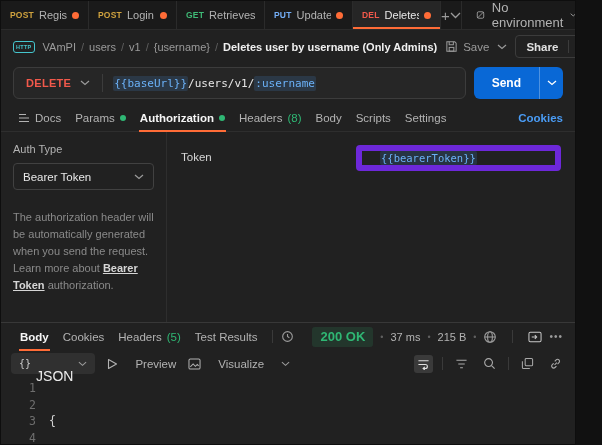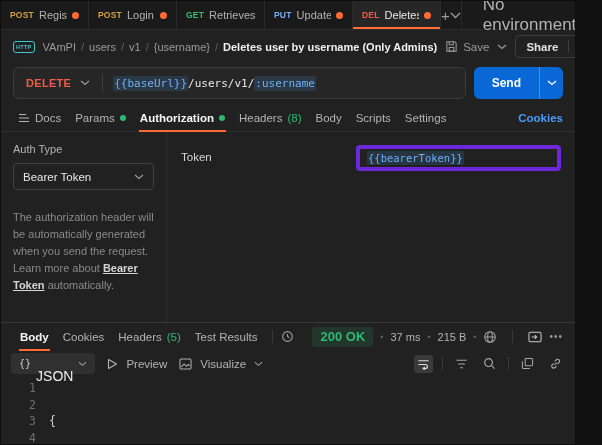--- a/index.html
+++ b/index.html
@@ -19,21 +19,21 @@
   .tab .method { font-size:8.5px; font-weight:bold; letter-spacing:.2px; flex:none; }
   .tab .tab-label { white-space:nowrap; overflow:hidden; max-width:62px; }
   .tab .dot { width:7px; height:7px; border-radius:50%; background:var(--accent_orange); flex:none; }
   .tab.active { background:#262626; color:#e8e8e8; }
   .tab.active::after { content:""; position:absolute; left:0; right:0; bottom:0; height:2px; background:var(--accent_orange); }
   .m-post { color:var(--method_post); } .m-get { color:var(--method_get); }
   .m-put { color:var(--method_put); } .m-del { color:var(--method_delete); }
   .tabbar-btn { display:flex; align-items:center; justify-content:center; width:26px; color:#9b9b9b; cursor:pointer; }
   .plus { font-size:15px; font-weight:400; }
   .env { display:flex; align-items:center; gap:7px; margin-left:auto; padding:0 12px 0 14px;
-         border-left:1px solid #2b2b2b; color:#b3b3b3; font-size:17px; cursor:pointer; min-width:128px; }
+         border-left:1px solid #2b2b2b; color:#b3b3b3; font-size:13px; cursor:pointer; min-width:128px; }
 
   
   .crumbrow { display:flex; align-items:center; height:33px; padding:0 12px; gap:8px; }
   .http-badge { border:1px solid #45c5cd; color:#45c5cd; font-size:5.5px; font-weight:bold;
                 border-radius:3px; padding:2px 2px; letter-spacing:.3px; }
   .crumbs { display:flex; align-items:center; gap:5px; font-size:11px; color:#9b9b9b; white-space:nowrap; }
   .crumbs .sep { color:#5f5f5f; }
   .crumbs .current { color:#f0f0f0; font-weight:bold; }
   .crumb-actions { margin-left:auto; display:flex; align-items:center; gap:8px; }
   .save-btn { display:flex; align-items:center; gap:5px; color:#9b9b9b; font-size:11.5px; cursor:pointer; }
@@ -71,42 +71,42 @@
   .authpanel { display:flex; height:190px; }
   .auth-left { width:166px; border-right:1px solid #2e2e2e; padding:11px 12px; }
   .auth-label { font-size:11px; color:#b3b3b3; margin-bottom:8px; }
   .auth-select { display:flex; align-items:center; justify-content:space-between; height:27px;
                  border:1px solid #414141; border-radius:4px; padding:0 9px; color:#e8e8e8;
                  font-size:11.5px; cursor:pointer; }
   .auth-desc { margin-top:19px; font-size:11px; line-height:1.55; color:#8a8a8a; }
   .auth-desc .lnk { color:#d6d6d6; font-weight:bold; text-decoration:underline; cursor:pointer; }
   .auth-right { flex:1; padding:13px 14px; display:flex; align-items:flex-start; }
   .token-label { font-size:11.5px; color:#d6d6d6; margin-top:6px; }
-  .token-input { margin-left:auto; width:205px; height:26px; border:4px solid #6d28d9; border-radius:4px;
-                 display:flex; align-items:center; padding:0 7px; font-family:"DejaVu Sans Mono", monospace;
+  .token-input { margin-left:auto; width:205px; height:26px; border:6px solid #6d28d9; border-radius:4px;
+                 display:flex; align-items:center; padding:0 18px; font-family:"DejaVu Sans Mono", monospace;
                  font-size:10.5px; cursor:text; }
 
   
   .resp { border-top:1px solid #383838; }
   .resptabs { display:flex; align-items:center; height:27px; padding:0 12px; }
   .resptabs .vdiv { width:1px; height:13px; background:#3a3a3a; margin:0 8px; }
   .icon-btn { color:#9b9b9b; cursor:pointer; display:flex; align-items:center; }
   .resp-meta { margin-left:auto; display:flex; align-items:center; gap:7px; font-size:11px; color:#b3b3b3; }
   .status-pill { background:rgba(47,183,116,.14); color:var(--success_green); font-weight:bold;
                  padding:2.5px 8px; border-radius:3px; font-size:13px; cursor:pointer; }
   .mdot { color:#5f5f5f; font-size:9px; }
   .saveresp { display:flex; align-items:center; gap:6px; color:#c9c9c9; font-size:11.5px; cursor:pointer; }
   .more { color:#9b9b9b; letter-spacing:1px; font-size:10px; cursor:pointer; }
 
   .respbar { display:flex; align-items:center; height:27px; padding:0 10px; gap:12px; }
   .fmt-btn { display:flex; align-items:center; gap:5px; background:#303030; border-radius:4px;
              height:21px; padding:0 8px; cursor:pointer; }
   .fmt-btn .braces { font-family:"DejaVu Sans Mono", monospace; font-size:10px; color:#c9c9c9; }
   .fmt-btn .fmt { color:#ececec; font-size:14px;margin-top:24px; }
-  .bar-item { display:flex; align-items:center; gap:8px; color:#b3b3b3; font-size:11.5px; cursor:pointer; }
+  .bar-item { display:flex; align-items:center; gap:17px; color:#b3b3b3; font-size:11.5px; cursor:pointer; }
   .bar-right { margin-left:auto; display:flex; align-items:center; gap:9px; }
   .bar-right .vdiv { width:1px; height:13px; background:#3a3a3a; }
   .tool { color:#a9a9a9; cursor:pointer; padding:3px; border-radius:3px; display:flex; }
   .tool.active { background:#3a3a3a; color:#e0e0e0; }
 
   .codearea { display:flex; font-family:"DejaVu Sans Mono", monospace; font-size:11.5px;
               line-height:16.5px; padding-top:3px; height:67px; }
   .gutter { width:48px; text-align:right; padding-right:13px; color:#6e6e6e; user-select:none; }
   .codelines { flex:1; color:#d4d4d4; white-space:pre; }
   .cl { position:relative; }
@@ -255,21 +255,21 @@
 
   <div class="authpanel">
     <div class="auth-left">
       <div class="auth-label">Auth Type</div>
       <div class="auth-select">
         <span>Bearer Token</span>
         <svg width="10" height="6" viewBox="0 0 10 6" style="color:#9b9b9b">
             <polyline points="1,1 5,4.5 9,1" fill="none" stroke="currentColor" stroke-width="1.2"></polyline>
           </svg>
       </div>
-      <div class="auth-desc"><span>The authorization header will be automatically generated when you send the request. Learn more about </span><span class="lnk">Bearer Token</span><span> automatically.</span></div>
+      <div class="auth-desc"><span>The authorization header will be automatically generated when you send the request. Learn more about </span><span class="lnk">Bearer Token</span><span> authorization.</span></div>
     </div>
     <div class="auth-right">
       <span class="token-label">Token</span>
       <div class="token-input">
         <span class="var-chip">{{bearerToken}}</span>
       </div>
     </div>
   </div>
 
   <div class="resp">

